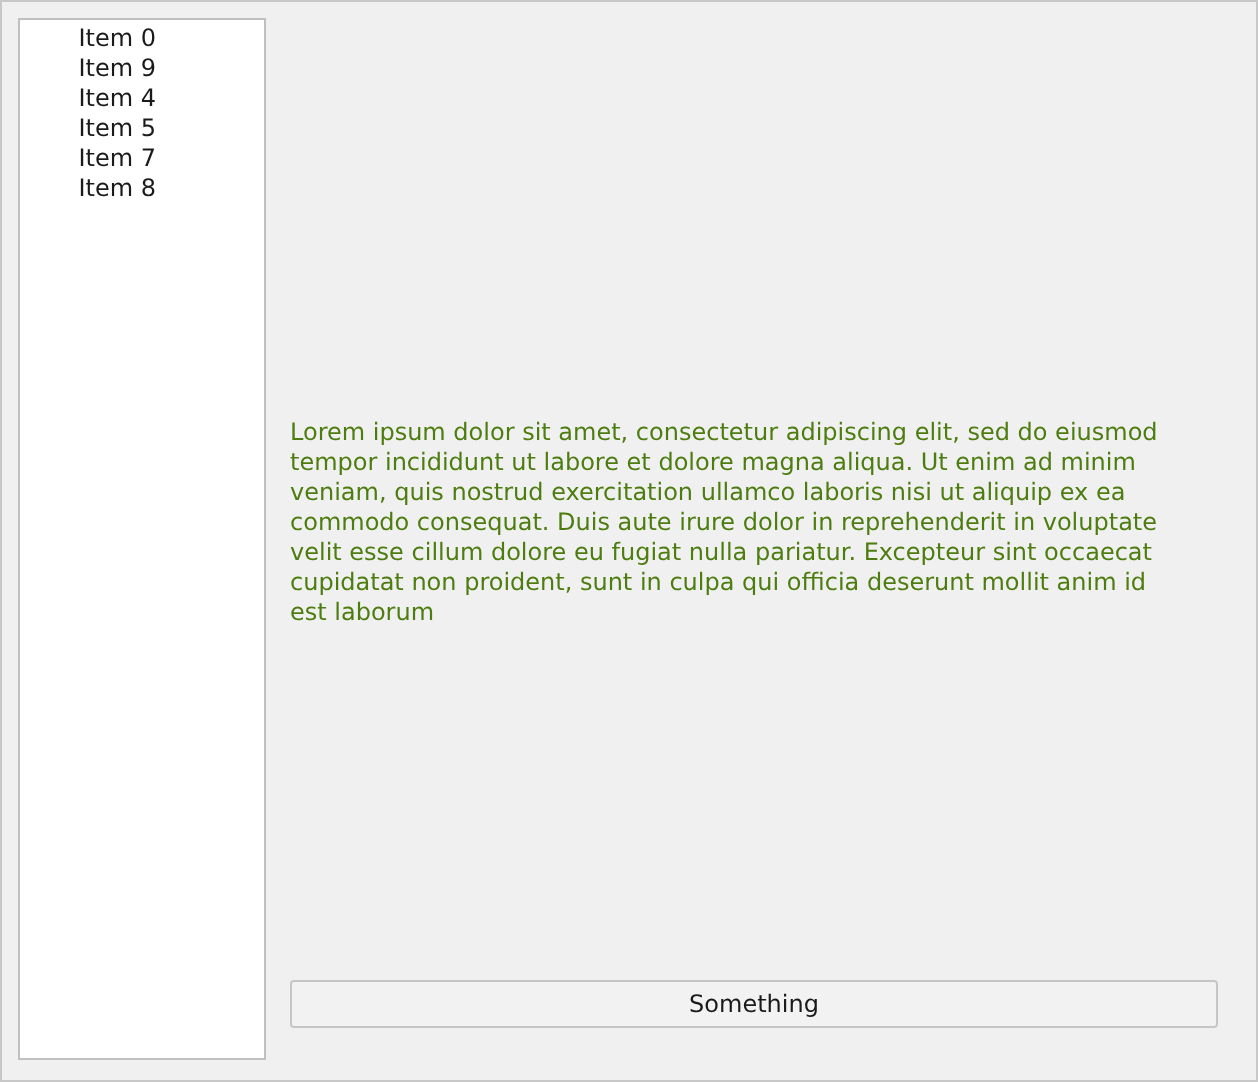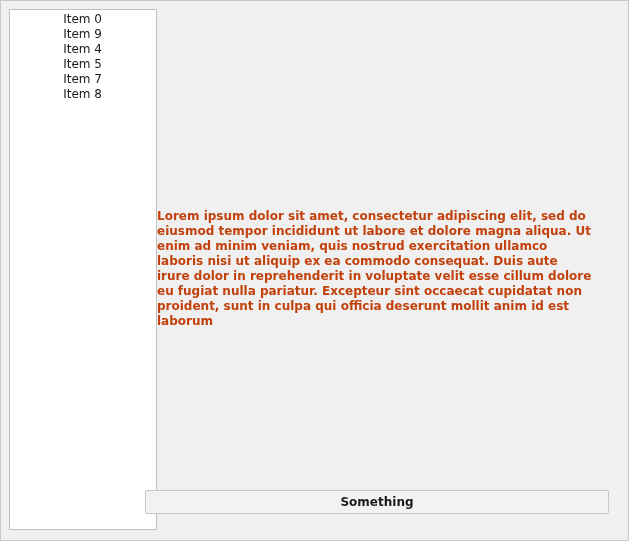--- a/index.html
+++ b/index.html
@@ -23,21 +23,21 @@
     box-sizing: border-box;
     background: #f0f0f0;
     border: 1px solid #c8c8c8;
   }
 
   
   #list-panel {
     position: absolute;
     left: 8px;
     top: 8px;
-    width: 148px;
+    width: 124px;
     height: 521px;
     box-sizing: border-box;
     background: #ffffff;
     border: 1px solid #c0c0c0;
     overflow: hidden;
     padding: 2px 0 0 0;
   }
   .list-item {
     height: 15px;
     line-height: 15px;
@@ -53,48 +53,46 @@
   #content-area {
     position: absolute;
     left: 140px;
     top: 8px;
     right: 8px;
     bottom: 8px;
   }
 
   #paragraph {
     position: absolute;
-    left: 16px;
+    left: 4px;
     top: 200px;
     width: 436px;
     font-size: 12px;
     line-height: 15px;
-    color: #c2410c;
+    color: #4d7c0f;
     text-align: left;
-    font-weight: bold;
   }
 
   #action-button {
     position: absolute;
     left: 4px;
     bottom: 18px;
     width: 464px;
     height: 24px;
     box-sizing: border-box;
     background: #f2f2f2;
     border: 1px solid #c6c6c6;
     border-radius: 2px;
     font-family: "DejaVu Sans", sans-serif;
     font-size: 12px;
     color: #1a1a1a;
     text-align: center;
     line-height: 22px;
     cursor: default;
     padding: 0;
-    font-weight: bold;
   }
 </style>
 </head>
 <body>
 
 <div id="app">
 
   <div id="list-panel">
     <div class="list-item">Item 0</div>
     <div class="list-item">Item 9</div>

